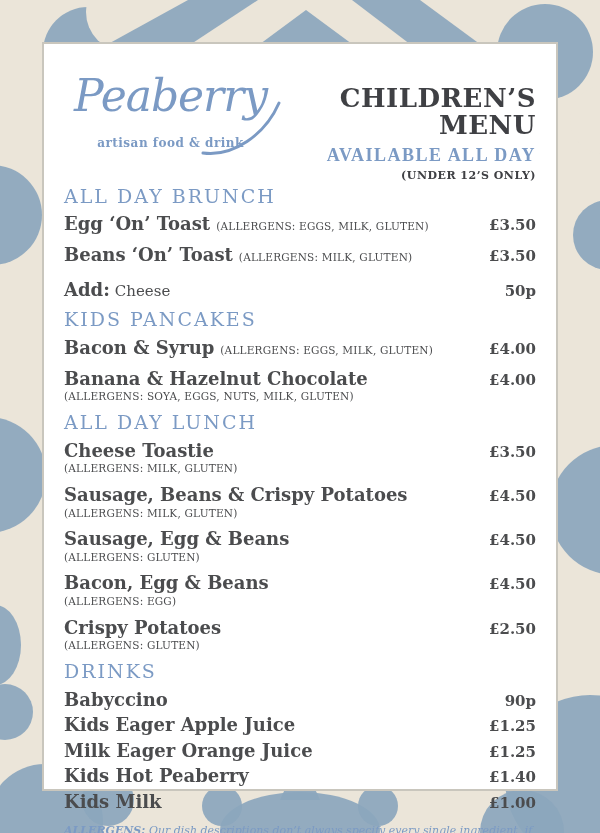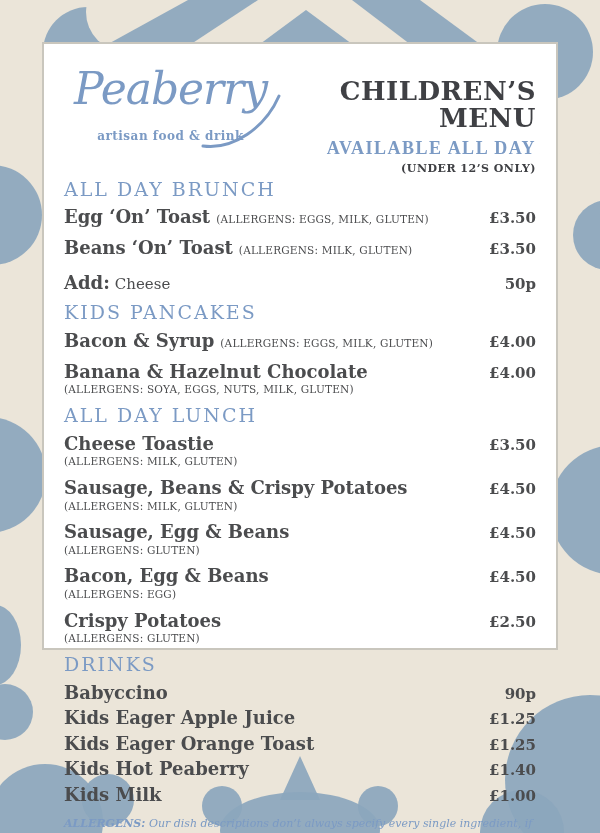--- a/index.html
+++ b/index.html
@@ -6,24 +6,24 @@
   body{
     width:600px;height:833px;position:relative;overflow:hidden;
     background:var(--bg_cream,#ebe5d9);
     font-family:"DejaVu Serif","Liberation Serif",serif;
   }
   .bg-svg{position:absolute;left:0;top:0;width:600px;height:833px;}
   .pat{fill:var(--pattern_blue,#8ba6bd);opacity:.92;}
   .cut{fill:var(--bg_cream,#ebe5d9);}
 
   .card{
-    position:absolute;left:42px;top:42px;width:516px;height:608px;
+    position:absolute;left:42px;top:42px;width:516px;height:749px;
     box-sizing:border-box;background:var(--card_bg,#fff);
     border:2px solid var(--card_border,#c9c6bd);
-    padding:16px 20px 10px;
+    padding:23px 20px 10px;
   }
 
   .header{display:flex;justify-content:space-between;margin-bottom:2px;}
   .logo-block{position:relative;text-align:center;padding-left:10px;padding-top:6px;}
   .logo{
     font-style:italic;font-size:44px;line-height:1.05;
     color:var(--accent_blue,#7b9ac4);letter-spacing:-1px;
   }
   .tagline{
     font-weight:bold;font-size:12px;margin-top:17px;
@@ -201,21 +201,21 @@
           </div>
         </div>
         <div class="item">
           <div class="line">
             <span class="nm">Kids Eager Apple Juice</span>
             <span class="pr">£1.25</span>
           </div>
         </div>
         <div class="item">
           <div class="line">
-            <span class="nm">Kids Eager Orange Toast</span>
+            <span class="nm">Milk Eager Orange Juice</span>
             <span class="pr">£1.25</span>
           </div>
         </div>
         <div class="item">
           <div class="line">
             <span class="nm">Kids Hot Peaberry</span>
             <span class="pr">£1.40</span>
           </div>
         </div>
         <div class="item">

